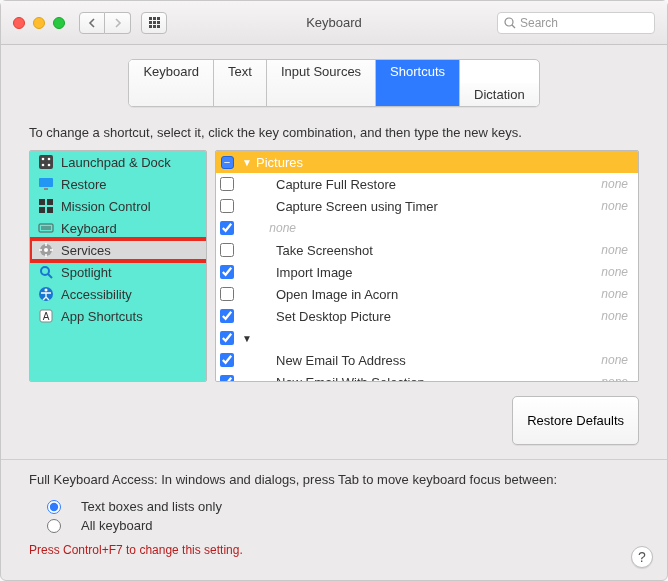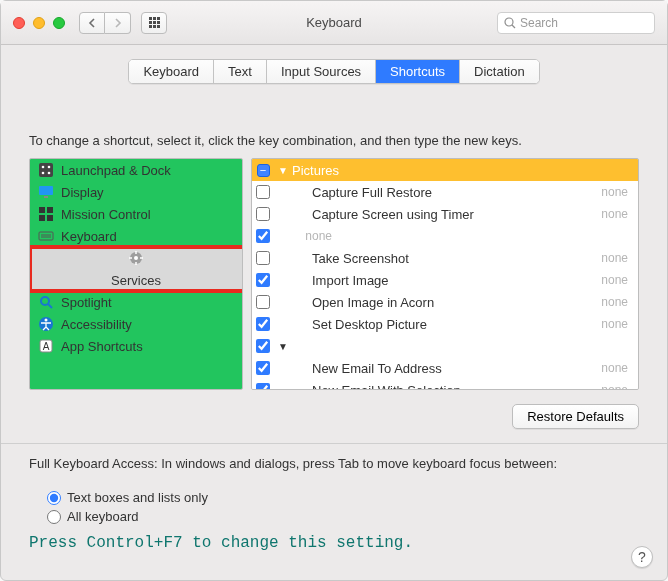--- a/index.html
+++ b/index.html
@@ -23,54 +23,54 @@
   .wtitle { position:absolute; left:0; right:0; text-align:center; font-size:13px; color:#4a4a4a; pointer-events:none;}
   .searchwrap { margin-left:auto; width:158px; height:22px; background:#fff; border:1px solid #cfcfcf; border-radius:4px; display:flex; align-items:center; padding:0 6px; color:#8e8e8e; gap:4px;}
   .searchwrap svg{ flex:none;}
   .searchwrap input{ border:none; outline:none; width:100%; font-size:12px; color:#444;}
   .searchwrap input::placeholder{ color:#9a9a9a;}
 
   
   .tabs { display:flex; justify-content:center; margin-top:14px;}
   .seg { display:flex; background:#fff; border:1px solid #c3c3c3; border-radius:5px; overflow:hidden; box-shadow:0 1px 0 rgba(0,0,0,.05);}
   .seg .tab { padding:4px 14px; font-size:13px; color:#333; border-right:1px solid #c3c3c3; background:linear-gradient(#fdfdfd,#f4f4f4); cursor:default;}
-  .seg .tab:last-child{ border-right:none;}
+  .seg .tab:last-child{ border-right:none;margin-top:23px;}
   .seg .tab.active{ background:#2f7bff; color:#fff;}
 
   .content { padding: 18px 28px 10px; display:flex; flex-direction:column; height: calc(100% - 80px);}
-  .instr { font-size:13px; color:#333; margin-bottom:10px;margin-top:31px;}
+  .instr { font-size:13px; color:#333; margin-bottom:10px;}
 
   .panes { display:flex; gap:8px; height: 232px;}
-  .listbox { background:#22c55e; border:1px solid #bdbdbd; border-radius:2px; overflow:auto; width:214px;}
+  .listbox { background:#5eead4; border:1px solid #bdbdbd; border-radius:2px; overflow:auto; width:178px;}
   .sidebar-item { display:flex; align-items:center; gap:7px; padding:3px 8px; font-size:13px; position:relative;}
-  .sidebar-item.sel{ background:#d9d9d9;flex-direction:column;}
+  .sidebar-item.sel{ background:#d9d9d9;}
   .hl-red{ position:absolute; left:-2px; right:-18px; top:-2px; bottom:-2px; border:4px solid #e82a1f; pointer-events:none;}
   .sico{ width:16px; height:16px; flex:none; display:flex; align-items:center; justify-content:center; font-size:11px; }
 
   .tree { flex:1; background:#fff; border:1px solid #bdbdbd; border-radius:2px; overflow:auto;}
   .trow { display:flex; align-items:center; height:22px; font-size:13px;}
   .trow.group { background:transparent;}
   .trow.group.selgroup{ background:#febf2f; color:#fff;}
   .trow .ck { width:22px; display:flex; justify-content:center;}
   .trow .ck input{ accent-color:#2f7bff; width:14px; height:14px;}
   .trow .ck .minus{ width:13px;height:13px;border:1px solid #1b63e0;border-radius:3px;background:#4184ff;color:#fff;font-size:11px;line-height:11px;text-align:center;}
   .trow .disc{ width:18px; display:flex; justify-content:center; font-size:10px; color:inherit;}
   .trow .lbl{ flex:1; padding-left:0;}
   .trow .lbl.indent{ padding-left:20px;}
-  .trow .short{ width:50px; text-align:right; padding-right:10px; color:#b6b6b6; font-size:12px;}
+  .trow .short{ width:50px; text-align:right; padding-right:10px; color:#b6b6b6; font-size:12px;font-style:italic;}
 
   .restore { display:flex; justify-content:flex-end; margin-top:14px;}
-  .btn { background:linear-gradient(#fff,#f3f3f3); border:1px solid #bdbdbd; border-radius:5px; padding:4px 14px; font-size:13px; box-shadow:0 1px 0 rgba(0,0,0,.06);}
+  .btn { background:linear-gradient(#fff,#f3f3f3); border:1px solid #bdbdbd; border-radius:5px; padding:16px 14px; font-size:13px; box-shadow:0 1px 0 rgba(0,0,0,.06);}
 
   .divider{ height:1px; background:#cfcfcf; margin:14px -28px 12px;}
-  .fka{ font-size:13px; color:#333; margin-bottom:19px;}
+  .fka{ font-size:13px; color:#333; margin-bottom:12px;}
   .radios{ display:flex; flex-direction:column; gap:4px; padding-left:18px; margin-bottom:10px;}
-  .radios label{ display:flex; align-items:center; gap:6px; font-size:13px;}
+  .radios label{ display:flex; align-items:center; gap:20px; font-size:13px;}
   .radios input{ accent-color:#2f7bff; width:14px; height:14px;}
-  .hint{ font-size:16px; color:#0f766e;font-family:Liberation Mono, monospace;}
+  .hint{ font-size:12px; color:#b91c1c;}
 
   .helpbtn{ position:absolute; right:14px; bottom:12px; width:22px; height:22px; border-radius:50%; border:1px solid #bfbfbf; background:#fff; color:#555; font-size:14px; display:flex; align-items:center; justify-content:center; box-shadow:0 1px 1px rgba(0,0,0,.1);}
 </style>
 </head>
 <body>
 
 <div class="window">
 
   <div class="titlebar">
     <div class="traffic">
@@ -140,21 +140,21 @@
             </span>
             <span>Launchpad &amp; Dock</span>
           </div>
           <div class="sidebar-item">
             <span class="sico">
               <svg width="16" height="16">
                 <rect x="1" y="2" width="14" height="9" rx="1" fill="#2196f3"></rect>
                 <rect x="6" y="12" width="4" height="2" fill="#888"></rect>
               </svg>
             </span>
-            <span>Display</span>
+            <span>Restore</span>
           </div>
           <div class="sidebar-item">
             <span class="sico">
               <svg width="16" height="16">
                 <rect x="1" y="1" width="6" height="6" fill="#333"></rect>
                 <rect x="9" y="1" width="6" height="6" fill="#333"></rect>
                 <rect x="1" y="9" width="6" height="6" fill="#333"></rect>
                 <rect x="9" y="9" width="6" height="6" fill="#333"></rect>
               </svg>
             </span>

